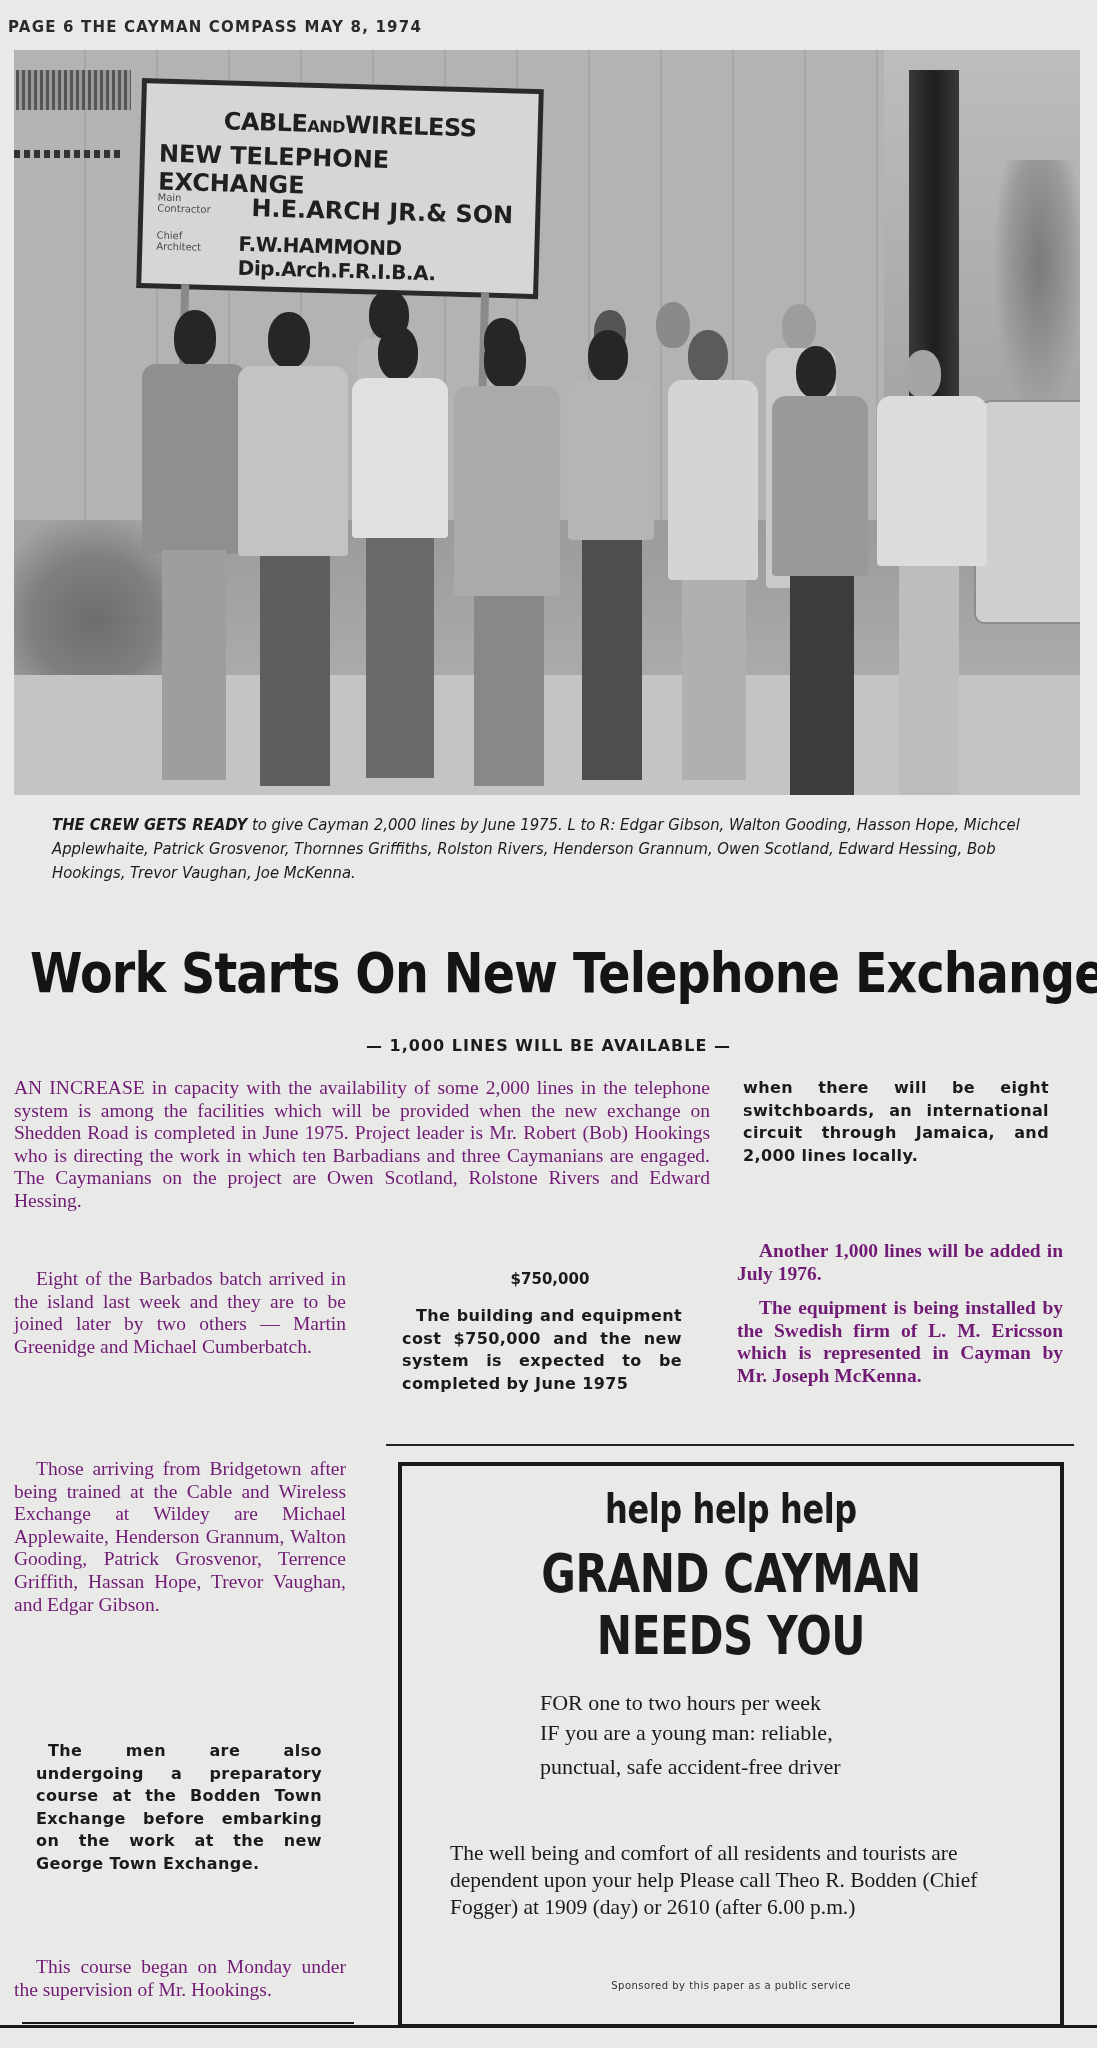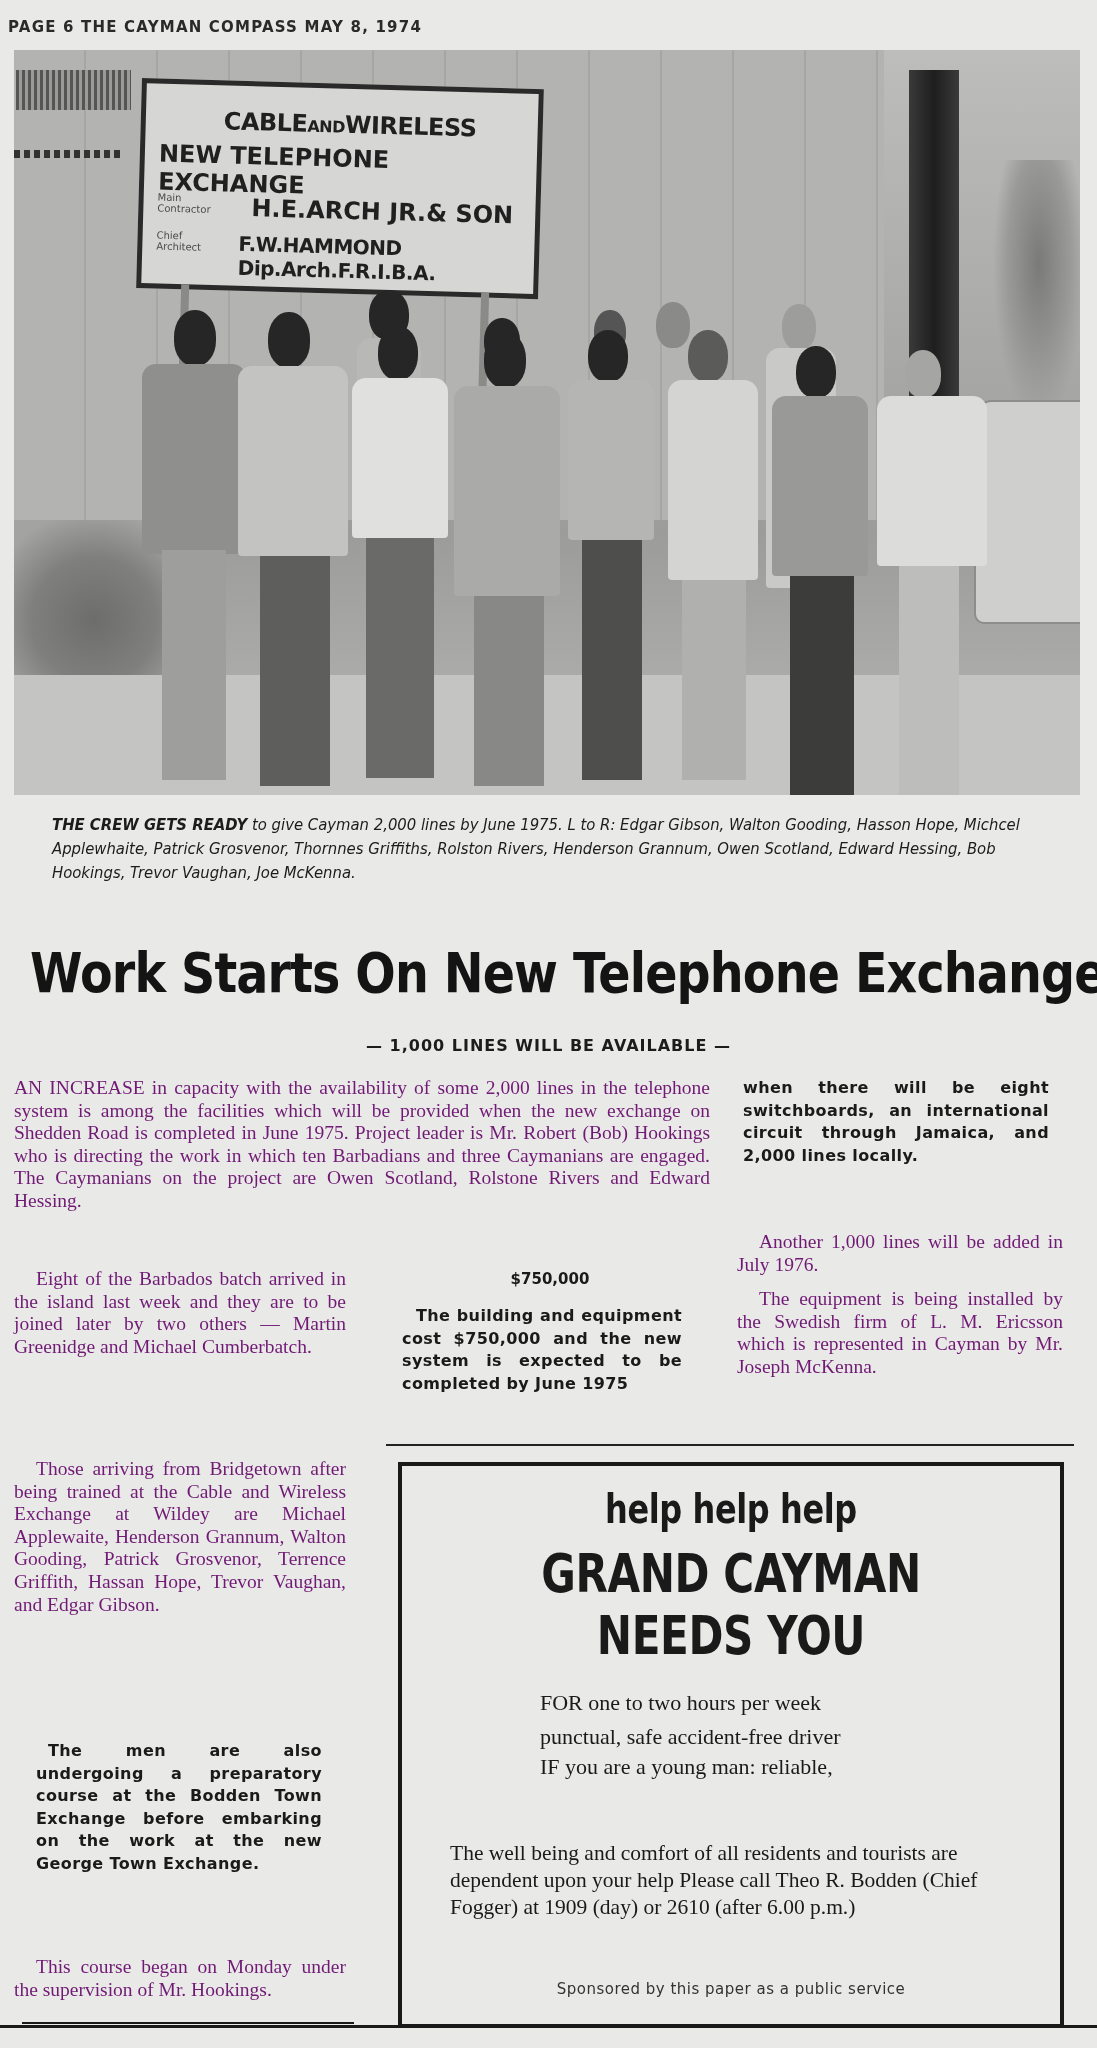--- a/index.html
+++ b/index.html
@@ -96,21 +96,21 @@
     }
     .body-serif {
       font-family: "Liberation Serif", serif; font-size: 19.5px; line-height: 22.6px;
       color: #701a75; text-align: justify; position: absolute;
     }
     .body-sans-bold {
       font-family: "DejaVu Sans", sans-serif; font-weight: bold; font-size: 16px;
       line-height: 22.5px; color: #1a1a1a; text-align: justify; position: absolute;
       letter-spacing: 0.4px;
     }
-    .p { margin: 3px 0 12px 0; }
+    .p { margin: 12px 0 12px 0; font-weight: bold; }
     .indent { text-indent: 22px; }
 
     .lead { left: 14px; top: 1077px; width: 696px; }
     .col3-top { left: 743px; top: 1077px; width: 306px; }
     .col3-mid { left: 737px; top: 1228px; width: 326px; }
     .col1 { left: 14px; top: 1268px; width: 332px; }
     .col1b { left: 14px; top: 1458px; width: 332px; }
     .col1c { left: 36px; top: 1740px; width: 286px; }
     .col1d { left: 14px; top: 1924px; width: 332px; margin-top: 32px; }
     .col2-head {
@@ -142,21 +142,21 @@
       position: absolute; left: 138px; top: 222px; width: 470px;
       font-family: "Liberation Serif", serif; font-size: 22px; line-height: 30px;
     }
     .ad .list div { margin: 0; }
     .ad .para {
       position: absolute; left: 48px; top: 374px; width: 560px;
       font-family: "Liberation Serif", serif; font-size: 21.5px; line-height: 27px;
     }
     .ad .sponsor {
       position: absolute; left: 0; top: 514px; width: 100%; text-align: center;
-      font-family: "DejaVu Sans", sans-serif; font-size: 15px; color: #333; letter-spacing: 0.5px;
+      font-family: "DejaVu Sans", sans-serif; font-size: 10px; color: #333; letter-spacing: 0.5px;
     }
   </style>
 </head>
 <body>
 
 <div class="masthead">PAGE 6  THE CAYMAN COMPASS MAY 8, 1974</div>
 
 <div class="photo">
   <div class="wall"></div>
   <div class="vent"></div>
@@ -266,20 +266,20 @@
 <div class="body-sans-bold col2" style="text-indent:14px">The building and equipment cost $750,000 and the new system is expected to be completed by June 1975</div>
 
 <div class="rule-ad-top"></div>
 
 <div class="ad">
   <div class="a1">help  help  help</div>
   <div class="a2">GRAND CAYMAN</div>
   <div class="a3">NEEDS YOU</div>
   <div class="list">
     <div>FOR one to two hours per week</div>
+    <div>IF you are a young man: reliable,</div>
     <div style="margin-top:4px">punctual, safe  accident-free driver</div>
-    <div>IF you are a young man: reliable,</div>
   </div>
   <div class="para">The well being and comfort of all residents and tourists are dependent upon your help Please call Theo R. Bodden (Chief Fogger) at 1909 (day) or 2610 (after 6.00 p.m.)</div>
   <div class="sponsor">Sponsored by this paper as a public service</div>
 </div>
 
 <div class="rule-bottom"></div>
 
 </body></html>

